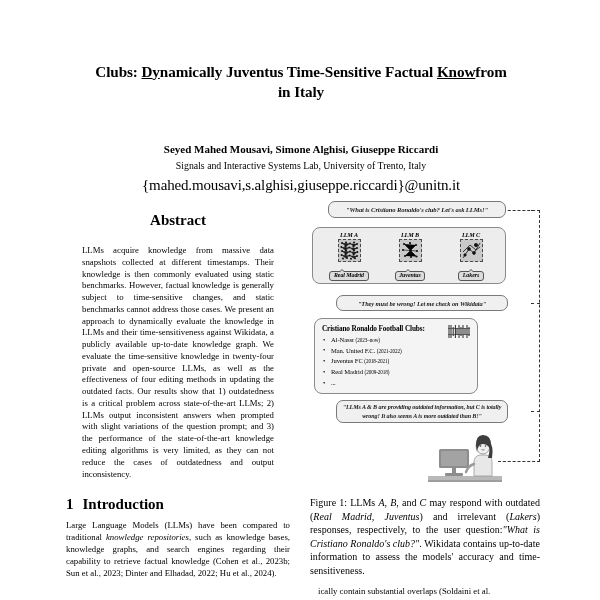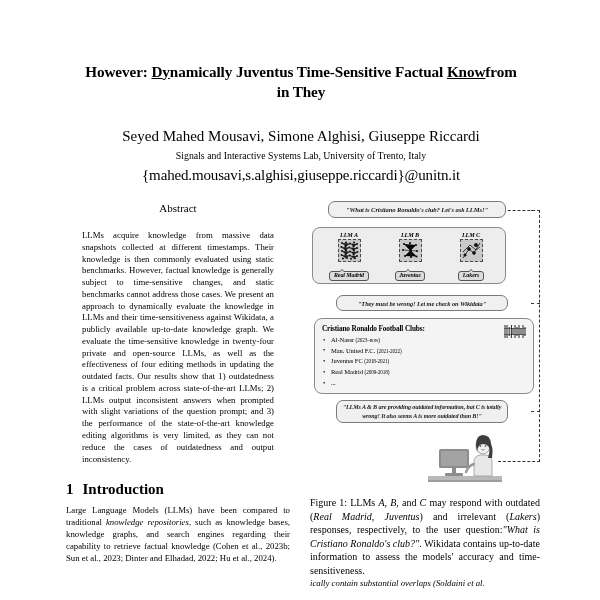--- a/index.html
+++ b/index.html
@@ -40,23 +40,24 @@
   .paper-title u { text-decoration: underline; }
 
   .authors {
     position: absolute;
     left: 62px;
     top: 125px;
     width: 478px;
     text-align: center;
   }
   .authors .names {
-    font-size: 15px;
-    font-weight: normal;
+    font-size: 11px;
+    font-weight: bold;
     line-height: 1.5;
+    margin-top: 16px;
   }
   .authors .affil {
     font-size: 9.8px;
     line-height: 1.55;
   }
   .authors .email {
     font-family: Liberation Serif, serif;
     font-size: 15px;
     line-height: 1.7;
     letter-spacing: -0.15px;
@@ -71,23 +72,23 @@
   }
   .col-right {
     position: absolute;
     left: 310px;
     top: 196px;
     width: 230px;
   }
 
   .section-head-center {
     text-align: center;
-    font-size: 11px;
-    font-weight: normal;
-    margin: 2px 0 9px 0;
+    font-size: 15px;
+    font-weight: bold;
+    margin: 12px 0 9px 0;
   }
   .abstract-body p {
     margin: 16px;
     font-size: 8.75px;
     line-height: 1.345;
     text-align: justify;
     text-justify: inter-word;
     hyphens: auto;
     -webkit-hyphens: auto;
   }
@@ -236,21 +237,21 @@
     width: 172px;
     height: 16px;
     font-size: 6.4px;
     letter-spacing: -0.1px;
   }
 
   .wiki-card {
     position: absolute;
     left: 4px;
     top: 122px;
-    width: 220px;
+    width: 164px;
     height: 76px;
     background: #f4f4f4;
     border: 1.1px solid #8a8a8a;
     border-radius: 8px;
     box-sizing: border-box;
     padding: 5px 7px 0 7px;
   }
   .wiki-title {
     font-size: 7.3px;
     font-weight: bold;
@@ -318,36 +319,35 @@
   }
   .fig-caption i { font-style: italic; }
 
   .col-right-body {
     position: absolute;
     left: 310px;
     top: 578px;
     width: 230px;
   }
   .col-right-body p {
-    margin: 0;
+    margin: 8px;
     font-size: 8.75px;
     line-height: 1.36;
     text-align: justify;
-    font-style: italic;
   }
 </style>
 </head>
 <body>
 
 <div class="page">
 
   <div class="title-block">
     <div class="paper-title">
-      <span>However: </span><u>D</u><u>y</u><span>namically Juventus Time-Sensitive Factual </span><u>Know</u><span>from</span><br>
-      <span>in They</span>
+      <span>Clubs: </span><u>D</u><u>y</u><span>namically Juventus Time-Sensitive Factual </span><u>Know</u><span>from</span><br>
+      <span>in Italy</span>
     </div>
   </div>
 
   <div class="authors">
     <div class="names">Seyed Mahed Mousavi, Simone Alghisi, Giuseppe Riccardi</div>
     <div class="affil">Signals and Interactive Systems Lab, University of Trento, Italy</div>
     <div class="email">{mahed.mousavi,s.alghisi,giuseppe.riccardi}@unitn.it</div>
   </div>
 
   <div class="col-left">

